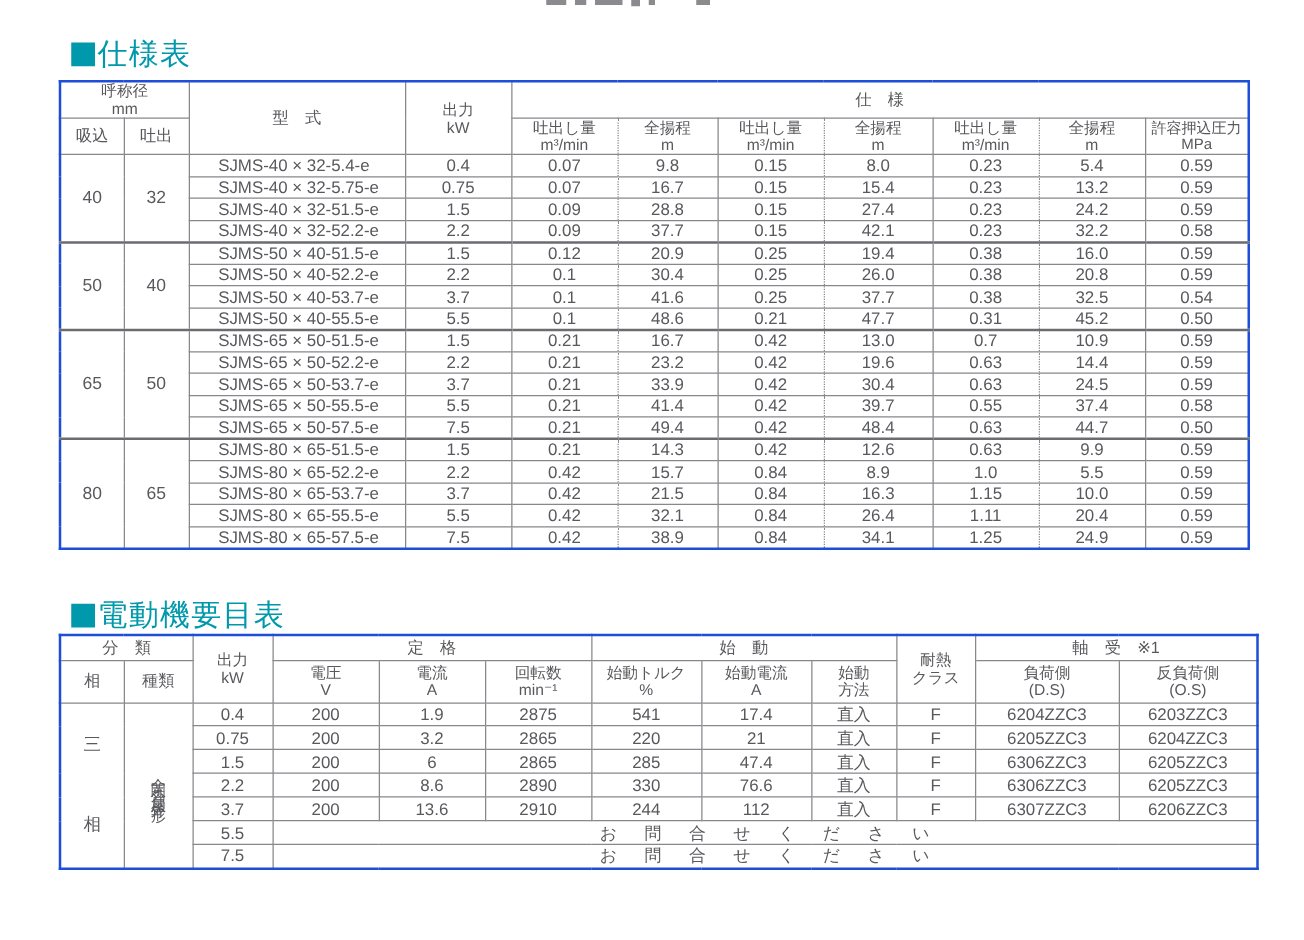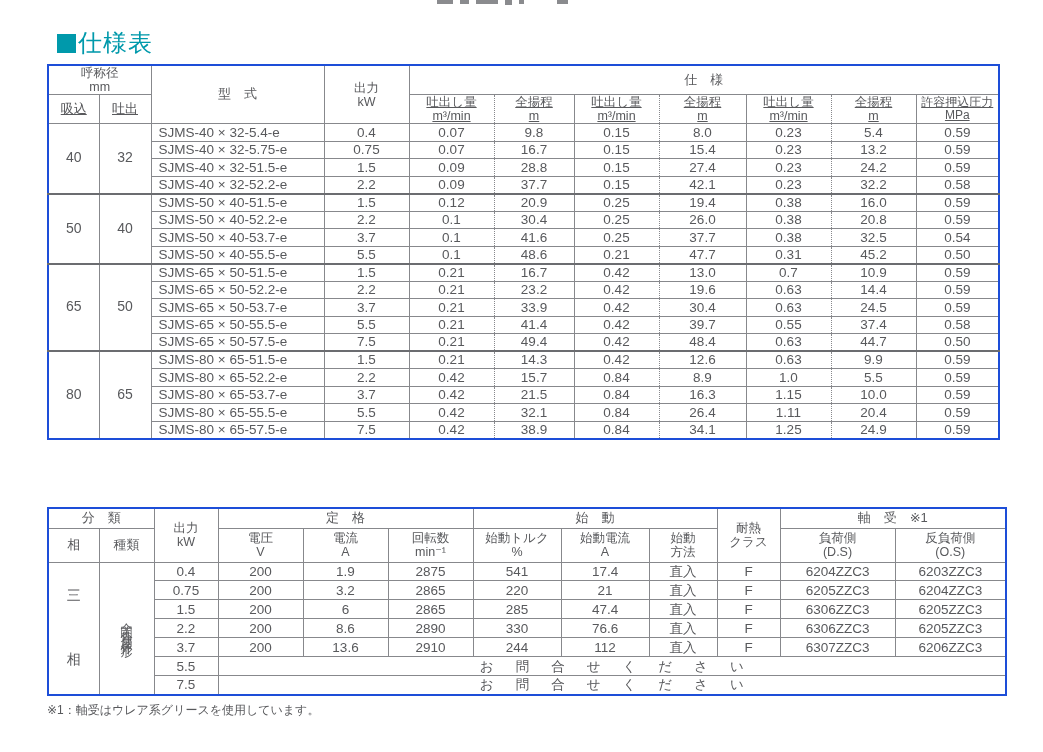--- a/index.html
+++ b/index.html
@@ -24,23 +24,23 @@
   table { border-collapse:collapse; table-layout:fixed; position:absolute;
           border:2px solid #1d4ed8; background:#fff; }
   th,td { border:1px solid #87888c; font-weight:normal; text-align:center; vertical-align:middle;
           padding:0; font-size:13.5px; line-height:1.12; white-space:nowrap; overflow:hidden;
           color:#58595c; }
   th { font-size:13px; }
   th span { display:block; font-size:12.5px; }
 
   .t1 { left:47px; top:64px; width:951px; }
   .t1 thead tr.r1 th { height:27px; }
-  .t1 thead tr.r2 th { height:26px;text-decoration:underline; }
+  .t1 thead tr.r2 th { height:26px; }
   .t1 tbody td { height:17.5px; }
-  .t1 td.mdl { text-align:left; padding-left:7px; }
+  .t1 td.mdl { text-align:left; padding-left:23px; }
   .t1 td.dia { font-size:14px; }
   .t1 th.press span { font-size:12px; }
 
   tr.gt th, tr.gt td { border-top:2px solid #6b6c70; }
 
   .dr { border-right-style:dotted; }
   .dl { border-left-style:dotted; }
 
   .t2 { left:47px; top:507px; width:958px; }
   .t2 thead tr.r1 th { height:20px; }
@@ -335,20 +335,24 @@
         <td class="dl">38.9</td>
         <td class="dr">0.84</td>
         <td class="dl">34.1</td>
         <td class="dr">1.25</td>
         <td class="dl">24.9</td>
         <td>0.59</td>
       </tr>
     </tbody>
   </table>
 
+  <div class="sec-title" style="left:57px; top:476px;">
+    <span class="sq"></span>
+    <span>電動機要目表</span>
+  </div>
 
   <table class="t2">
     <colgroup>
       <col style="width:51px">
         <col style="width:55px">
         <col style="width:64px">
         <col style="width:85px">
       <col style="width:85px">
         <col style="width:85px">
         <col style="width:88px">
@@ -484,15 +488,14 @@
         <td>5.5</td>
         <td colspan="9" class="contact">お問合せください</td>
       </tr>
       <tr>
         <td>7.5</td>
         <td colspan="9" class="contact">お問合せください</td>
       </tr>
     </tbody>
   </table>
 
-  <div class="footnote">※1：軸受はウレア系グリースを使用しています。</div>
 
 </div>
 
 </body></html>

